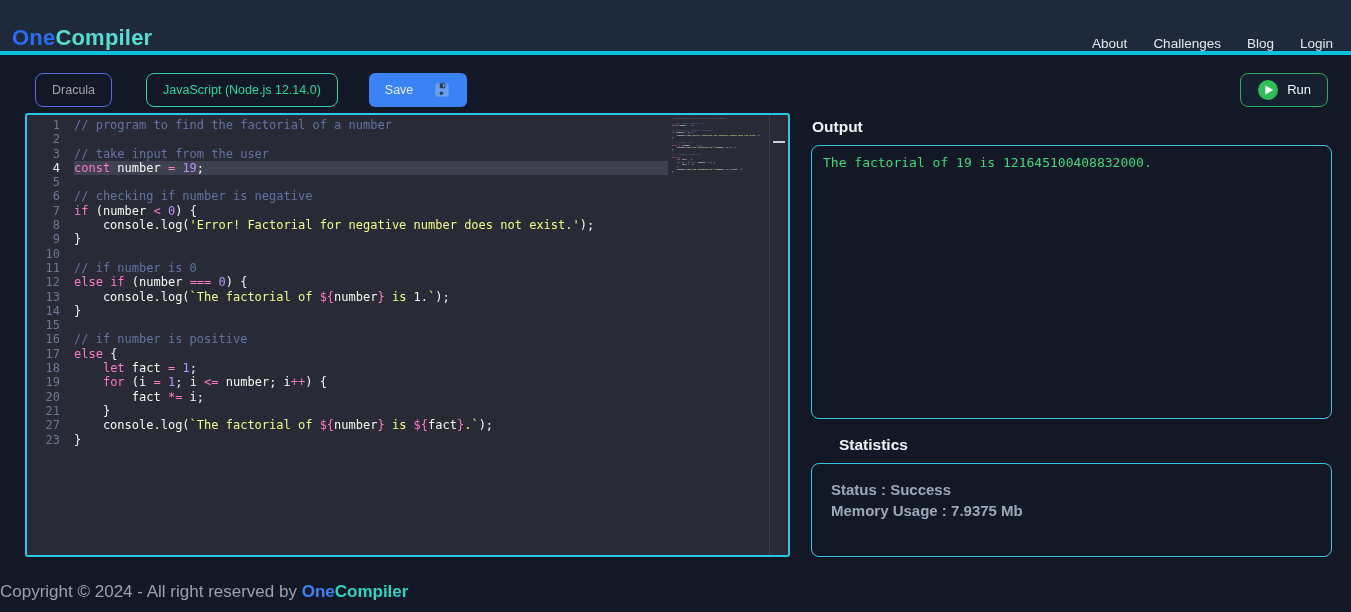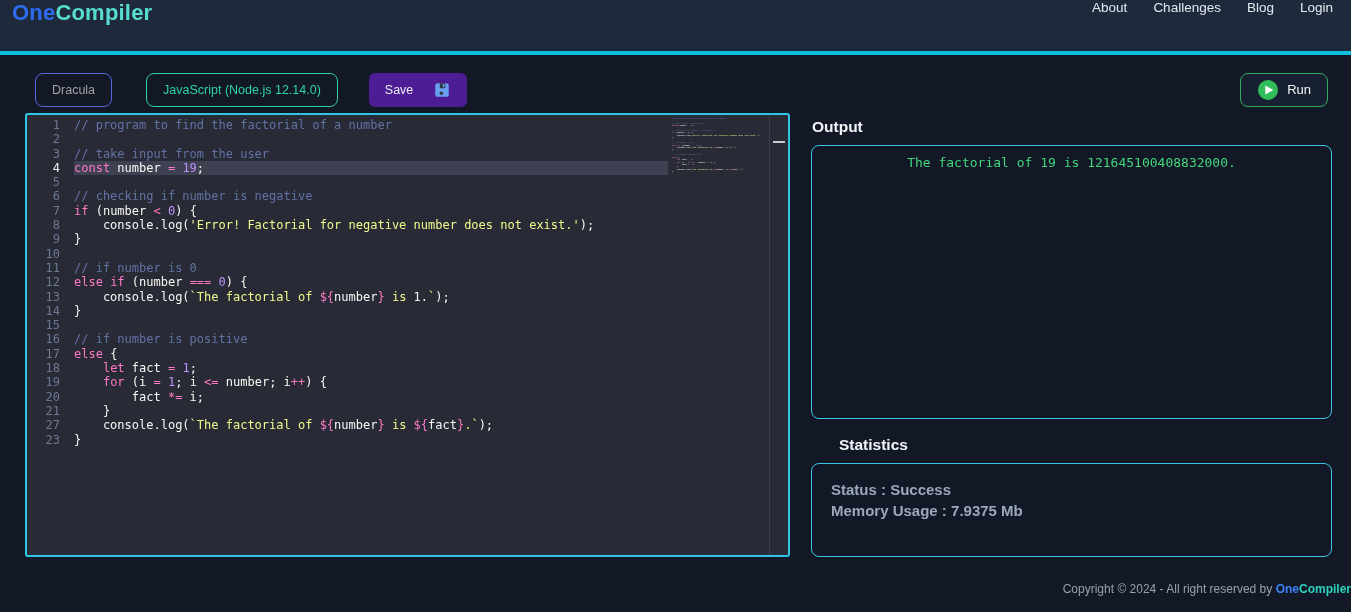--- a/index.html
+++ b/index.html
@@ -6,41 +6,41 @@
   html,body { width:1351px; height:612px; overflow:hidden; }
   body {
     background:#131826;
     font-family:"Liberation Sans", sans-serif;
     color:#e6ebf2;
   }
   
   .navbar {
     height:55px; background:#1e2a3b;
     border-bottom:4px solid #0bc0dd;
-    display:flex; align-items:flex-start; justify-content:space-between;
+    display:flex; align-items:flex-end; justify-content:space-between;
     padding:0 18px 0 12px;
   }
   .logo { font-size:22px; font-weight:bold; letter-spacing:0.2px; cursor:pointer; }
   .logo .p1 { color:#2d6cf0; }
   .logo .p2 { color:#57ddd0; }
   .nav-links { display:flex; gap:26px; }
   .nav-links a { color:#e3e8ef; font-size:13.5px; text-decoration:none; cursor:pointer; }
   
   .toolbar {
     display:flex; align-items:center;
     padding:15px 23px 0 35px; height:54px;
   }
   .btn {
     height:34px; border-radius:8px; background:transparent;
     font-size:12.5px; display:inline-flex; align-items:center; justify-content:center;
     padding:0 16px; cursor:pointer; font-family:"Liberation Sans",sans-serif;
   }
   .btn-theme { border:1px solid #5767e0; color:#a3a3a3; margin-right:34px; min-width:60px; }
   .btn-lang  { border:1px solid #2dd4a0; color:#2dd4a0; margin-right:31px; min-width:154px; }
-  .btn-save  { border:none; border-radius:6px; background:#4c1d95; color:#e7ecf3; gap:20px; min-width:69px; }
+  .btn-save  { border:none; border-radius:6px; background:#3b82f6; color:#e7ecf3; gap:20px; min-width:69px; }
   .btn-run   { border:1px solid #2eae5c; color:#f2f6f9; margin-left:auto; gap:8px; min-width:66px; background:#162030; font-size:13px; }
   
   .main { display:flex; padding:4px 19px 0 25px; gap:21px; height:448px; }
   
   .editor {
     flex:0 0 765px; height:444px; background:#282a36;
     border:2px solid #2fc6e6; border-radius:3px;
     position:relative; overflow:hidden;
     font-family:"DejaVu Sans Mono","Liberation Mono",monospace;
     font-size:12px;
@@ -68,30 +68,30 @@
   .ruler-mark { position:absolute; top:26px; right:3px; width:12px; height:2px; background:#c8cdd4; }
   
   .rightcol { flex:1; display:flex; flex-direction:column; }
   .panel-heading { font-size:15.5px; font-weight:bold; color:#f0f4f8; margin:5px 0 9px 1px; }
   .outbox {
     border:1px solid #38c4e3; border-radius:8px;
     height:287px; padding:9px 11px; overflow:hidden;
   }
   .outbox pre {
     font-family:"DejaVu Sans Mono","Liberation Mono",monospace;
-    font-size:13px; color:#41d77d; white-space:pre-wrap;text-align:center;
+    font-size:13px; color:#41d77d; white-space:pre-wrap;
   }
   .stats-heading { margin-top:17px;margin-left:28px; }
   .statbox {
     border:1px solid #38c4e3; border-radius:8px;
     height:97px; padding:15px 19px;
   }
   .stat-row { font-size:15px; font-weight:bold; color:#9aa8ba; line-height:21px; }
   
-  .footer { text-align:right; margin-top:25px; font-size:12px; color:#99a1ad; }
+  .footer { text-align:left; margin-top:25px; font-size:17px; color:#99a1ad; }
   .footer .fb1 { color:#3b82f6; font-weight:bold; cursor:pointer; }
   .footer .fb2 { color:#2dd4bf; font-weight:bold; cursor:pointer; }
 </style>
 </head>
 <body>
 
 <header class="navbar">
   <div class="logo">
     <span class="p1">One</span><span class="p2">Compiler</span>
   </div>

